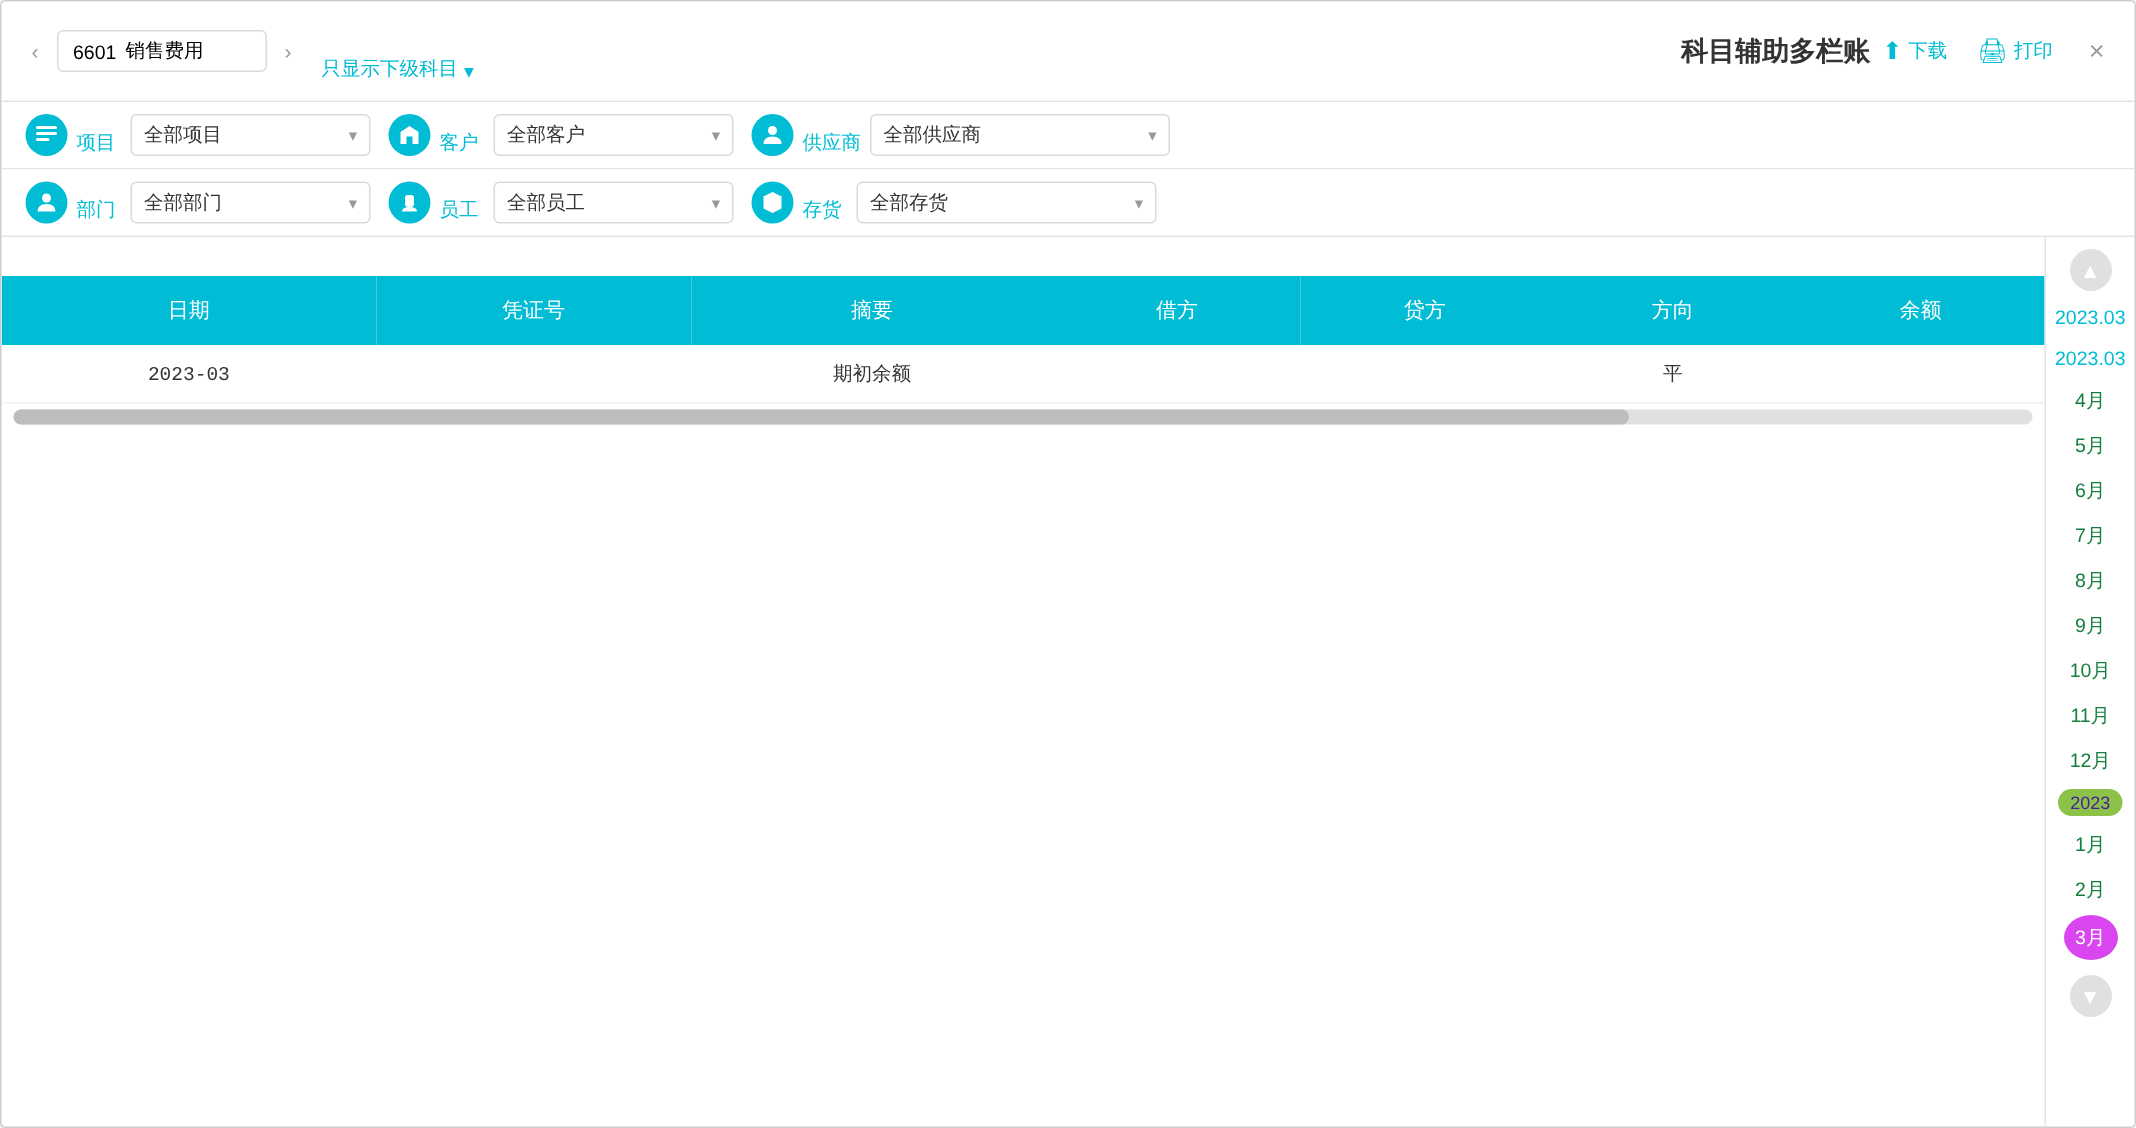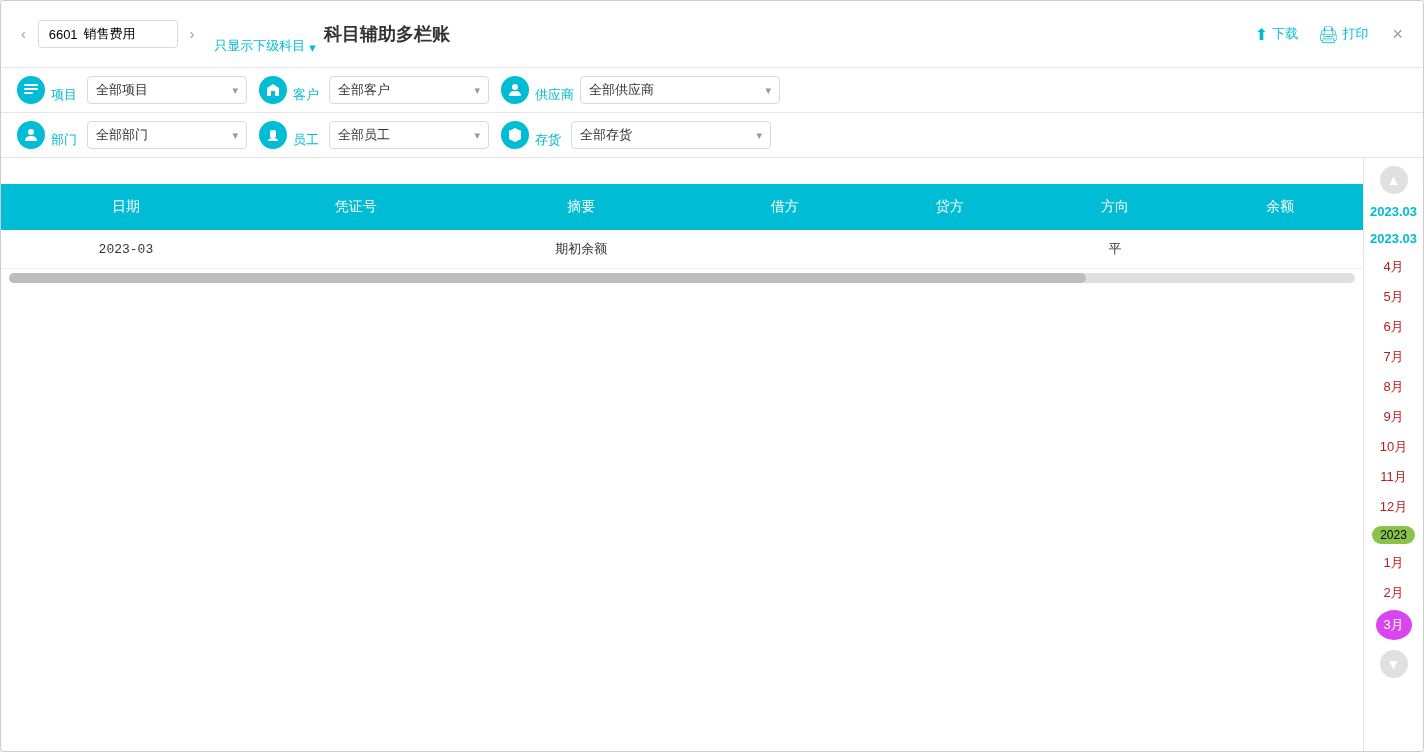--- a/index.html
+++ b/index.html
@@ -57,21 +57,21 @@
       border: none;
       background: none;
       color: #00bcd4;
       font-size: 13px;
       cursor: pointer;
       margin-left: 8px;
       margin-top: 24px;
     }
     .main-title {
       flex: 1;
-      text-align: left;
+      text-align: right;
       font-size: 18px;
       font-weight: bold;
       color: #333;
     }
     .toolbar-right {
       display: flex;
       align-items: center;
       gap: 20px;
     }
     .toolbar-btn {
@@ -212,36 +212,36 @@
       cursor: pointer;
       font-size: 14px;
       margin: 4px 0;
     }
     .month-item {
       width: 100%;
       text-align: center;
       padding: 6px 4px;
       cursor: pointer;
       font-size: 13px;
-      color: #b91c1c;
+      color: #15803d;
     }
     .month-item.active {
       background: #00bcd4;
       color: #fff;
       border-radius: 50%;
       width: 36px;
       margin: 2px auto;
     }
     .month-item.selected {
       color: #00bcd4;
-      font-weight: bold;
+      font-weight: normal;
     }
     .year-badge {
       background: #8bc34a;
-      color: #000000;
+      color: #4c1d95;
       border-radius: 10px;
       padding: 2px 8px;
       font-size: 12px;
       margin: 4px 0;
     }
   </style>
 </head>
 <body>
 
 <div class="window">

